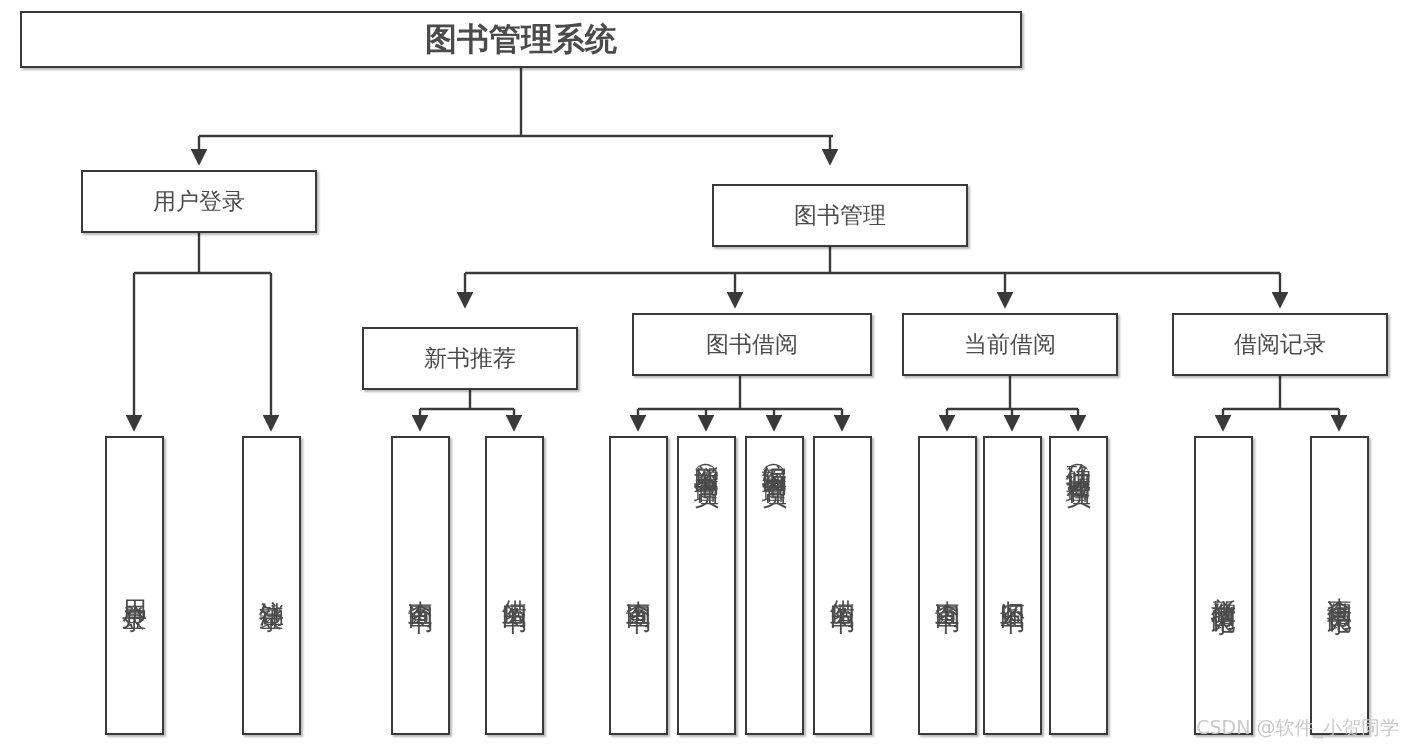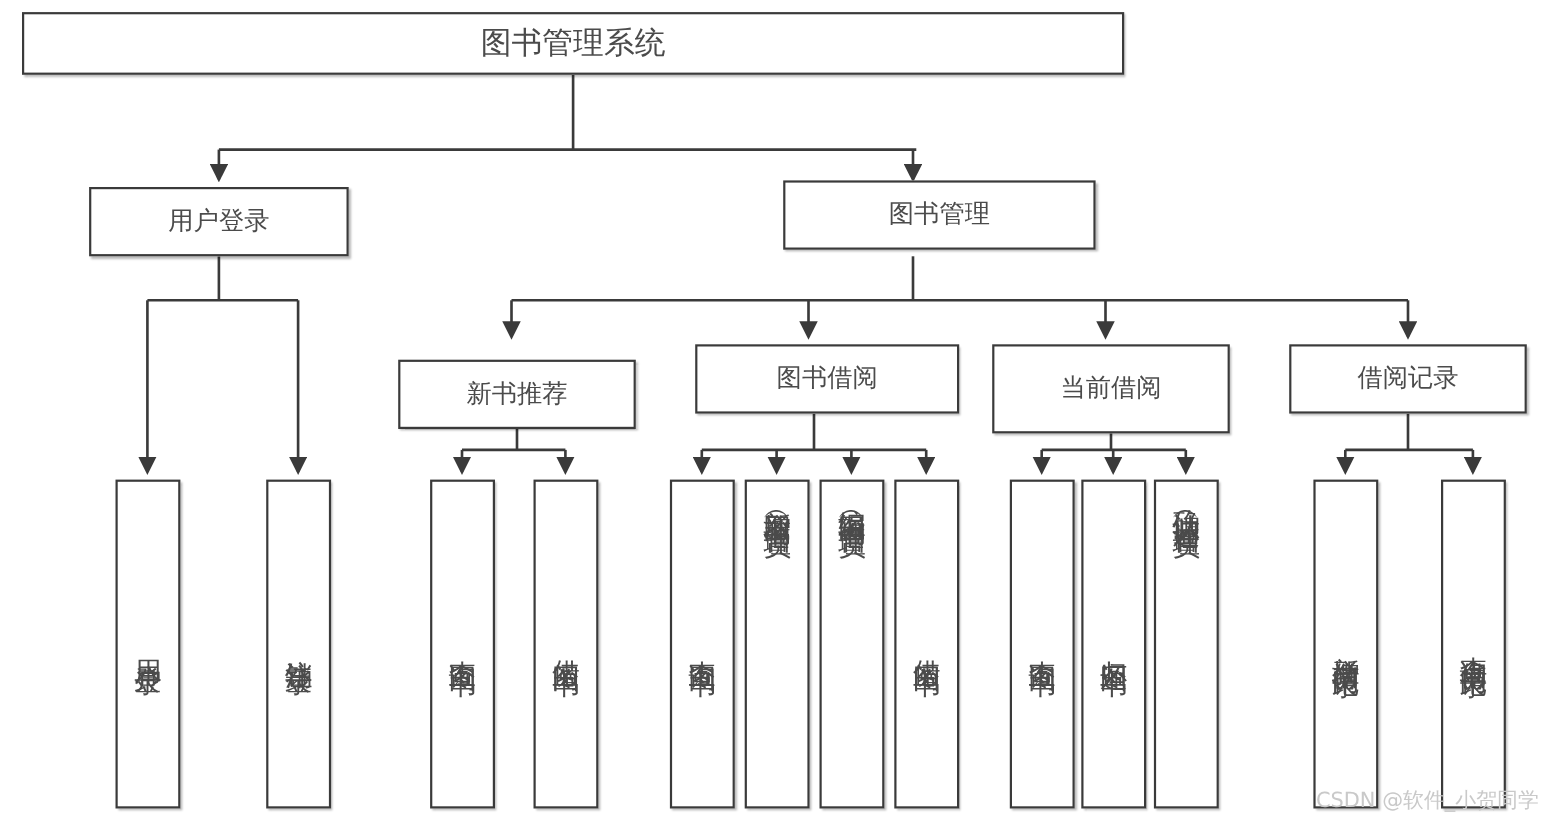--- a/index.html
+++ b/index.html
@@ -43,21 +43,22 @@
     text-align: center;
     line-height: 1.16;
     color: #4b4b4b;
     white-space: nowrap;
   }
   
   .node.h .node-label {
     font-size: 23px;
   }
   .node.root .node-label {
-    font-size: 28px;
+    font-size: 32px;
+    font-weight: bold;
   }
   
   .node.v {
     align-items: flex-start;
     padding-top: 6px;
   }
   .node.v .node-label {
     writing-mode: vertical-rl;
     text-orientation: upright;
     font-size: 25px;
@@ -137,31 +138,31 @@
     </g>
   </svg>
 
   <div class="node h root" style="left:20px; top:11px; width:1002px; height:57px;">
     <span class="node-label">图书管理系统</span>
   </div>
 
   <div class="node h" style="left:81px; top:170px; width:236px; height:63px;">
     <span class="node-label">用户登录</span>
   </div>
-  <div class="node h" style="left:712px; top:164px; width:284px; height:63px;">
+  <div class="node h" style="left:712px; top:184px; width:256px; height:63px;">
     <span class="node-label">图书管理</span>
   </div>
 
   <div class="node h" style="left:362px; top:327px; width:216px; height:63px;">
     <span class="node-label">新书推荐</span>
   </div>
   <div class="node h" style="left:632px; top:313px; width:240px; height:63px;">
     <span class="node-label">图书借阅</span>
   </div>
-  <div class="node h" style="left:902px; top:313px; width:216px; height:81px;">
+  <div class="node h" style="left:902px; top:313px; width:216px; height:63px;">
     <span class="node-label">当前借阅</span>
   </div>
   <div class="node h" style="left:1172px; top:313px; width:216px; height:63px;">
     <span class="node-label">借阅记录</span>
   </div>
 
   <div class="node v vcenter" style="left:105px; top:436px; width:59px; height:299px;">
     <span class="node-label">用户登录</span>
   </div>
   <div class="node v vcenter" style="left:242px; top:436px; width:59px; height:299px;">

